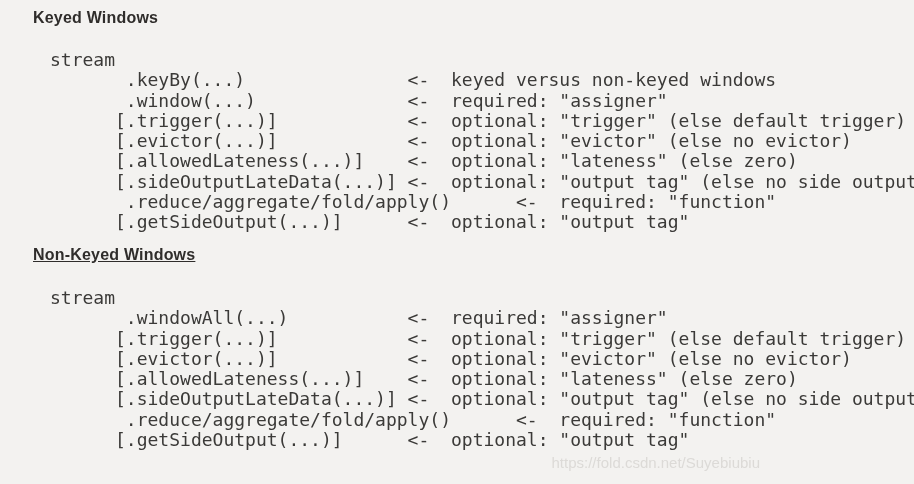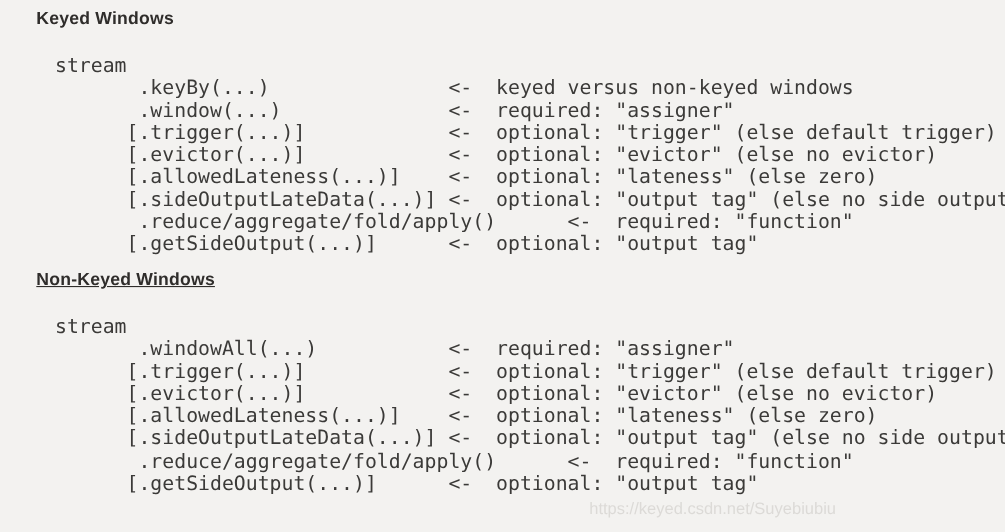--- a/index.html
+++ b/index.html
@@ -75,15 +75,15 @@
     <pre id="code-nonkeyed" class="code-block">stream
        .windowAll(...)           &lt;-  required: "assigner"
       [.trigger(...)]            &lt;-  optional: "trigger" (else default trigger)
       [.evictor(...)]            &lt;-  optional: "evictor" (else no evictor)
       [.allowedLateness(...)]    &lt;-  optional: "lateness" (else zero)
       [.sideOutputLateData(...)] &lt;-  optional: "output tag" (else no side output for late data)
        .reduce/aggregate/fold/apply()      &lt;-  required: "function"
       [.getSideOutput(...)]      &lt;-  optional: "output tag"</pre>
   </section>
 
-  <div class="watermark">https://keyed.csdn.net/Suyebiubiu</div>
+  <div class="watermark">https://fold.csdn.net/Suyebiubiu</div>
 
 </div>
 
 </body></html>

